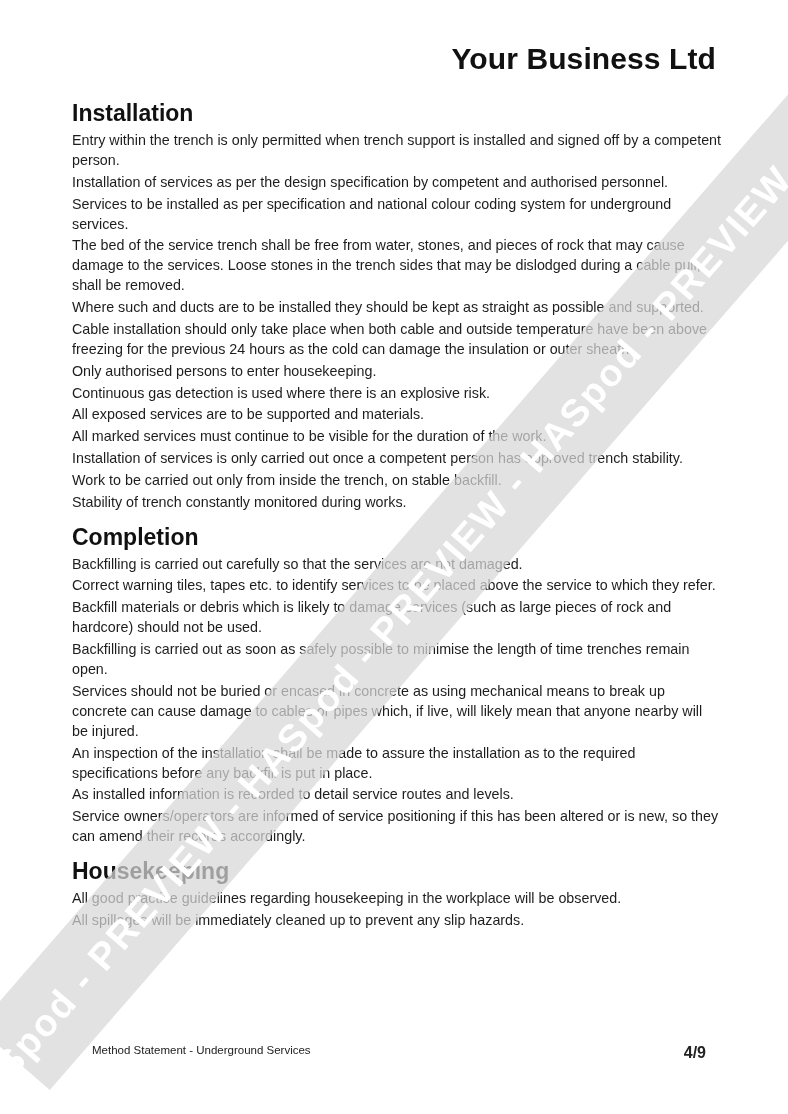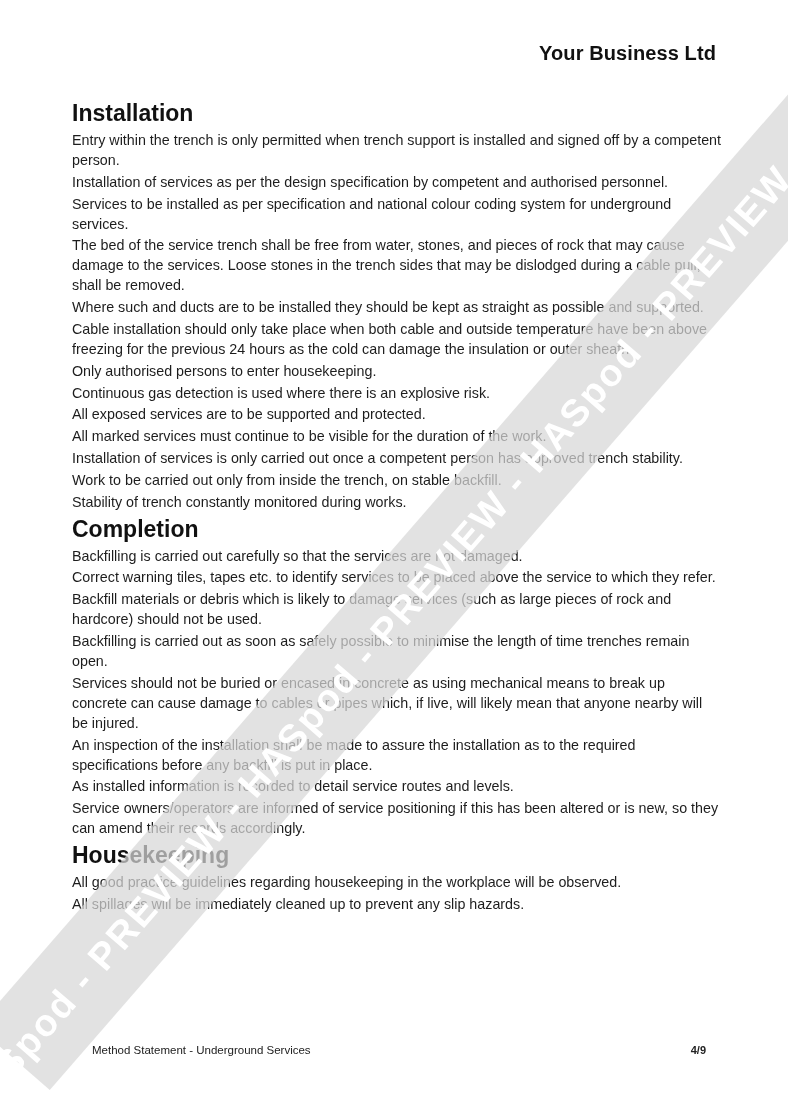--- a/index.html
+++ b/index.html
@@ -14,58 +14,58 @@
     }
     .page {
       position: absolute;
       left: 0; top: 0;
       width: 788px; height: 1114px;
     }
     .company {
       position: absolute;
       right: 72px;
       top: 42px;
-      font-size: 20px;
+      font-size: 30px;
       font-weight: bold;
       color: #111;
       letter-spacing: 0.1px;
     }
     .content {
       position: absolute;
       left: 72px;
       top: 100px;
       width: 650px;
     }
     .section-title {
       font-size: 23px;
       font-weight: bold;
       color: #111;
       margin: 0 0 4px 0;
       line-height: 26px;
     }
-    .section + .section { margin-top: 4px; }
+    .section + .section { margin-top: 12px; }
     .para {
       font-size: 14.3px;
       line-height: 20px;
       margin: 0 0 1.8px 0;
       color: #1d1d1d;
     }
     .footer-left {
       position: absolute;
       left: 72px;
       top: 1044px;
       font-size: 11.5px;
       color: #222;
       margin-left: 20px;
     }
     .footer-right {
       position: absolute;
       right: 82px;
       top: 1044px;
-      font-size: 11px;
+      font-size: 16px;
       font-weight: bold;
       color: #222;
     }
     
     .watermark {
       position: absolute;
       left: -210px;
       top: 520px;
       width: 1300px;
       height: 96px;
@@ -97,21 +97,21 @@
     <div class="section">
       <div class="section-title">Installation</div>
       <p class="para">Entry within the trench is only permitted when trench support is installed and signed off by a competent person.</p>
       <p class="para">Installation of services as per the design specification by competent and authorised personnel.</p>
       <p class="para">Services to be installed as per specification and national colour coding system for underground services.</p>
       <p class="para">The bed of the service trench shall be free from water, stones, and pieces of rock that may cause damage to the services. Loose stones in the trench sides that may be dislodged during a cable pull, shall be removed.</p>
       <p class="para">Where such and ducts are to be installed they should be kept as straight as possible and supported.</p>
       <p class="para">Cable installation should only take place when both cable and outside temperature have been above freezing for the previous 24 hours as the cold can damage the insulation or outer sheath.</p>
       <p class="para">Only authorised persons to enter housekeeping.</p>
       <p class="para">Continuous gas detection is used where there is an explosive risk.</p>
-      <p class="para">All exposed services are to be supported and protected.</p>
+      <p class="para">All exposed services are to be supported and materials.</p>
       <p class="para">All marked services must continue to be visible for the duration of the work.</p>
       <p class="para">Installation of services is only carried out once a competent person has approved trench stability.</p>
       <p class="para">Work to be carried out only from inside the trench, on stable backfill.</p>
       <p class="para">Stability of trench constantly monitored during works.</p>
     </div>
 
     <div class="section">
       <div class="section-title">Completion</div>
       <p class="para">Backfilling is carried out carefully so that the services are not damaged.</p>
       <p class="para">Correct warning tiles, tapes etc. to identify services to be placed above the service to which they refer.</p>

